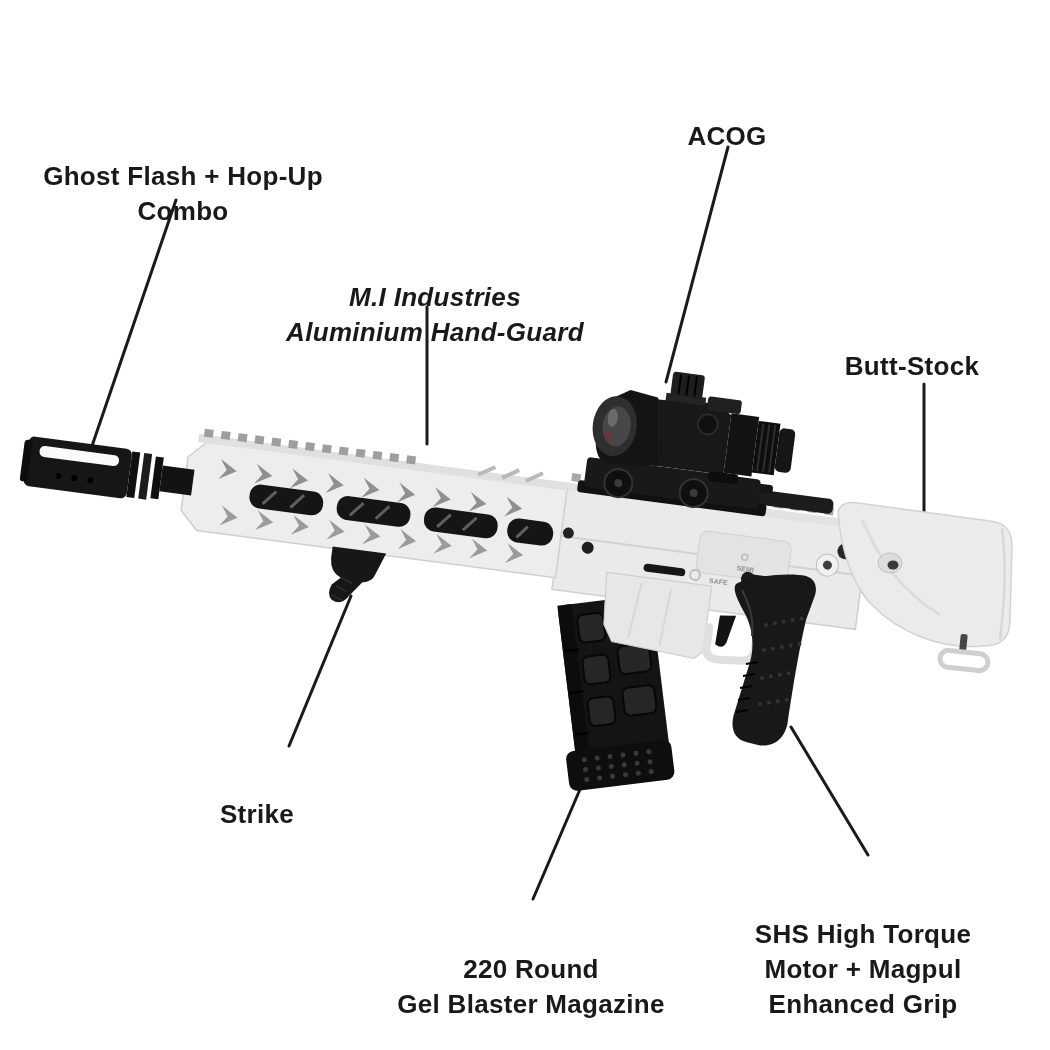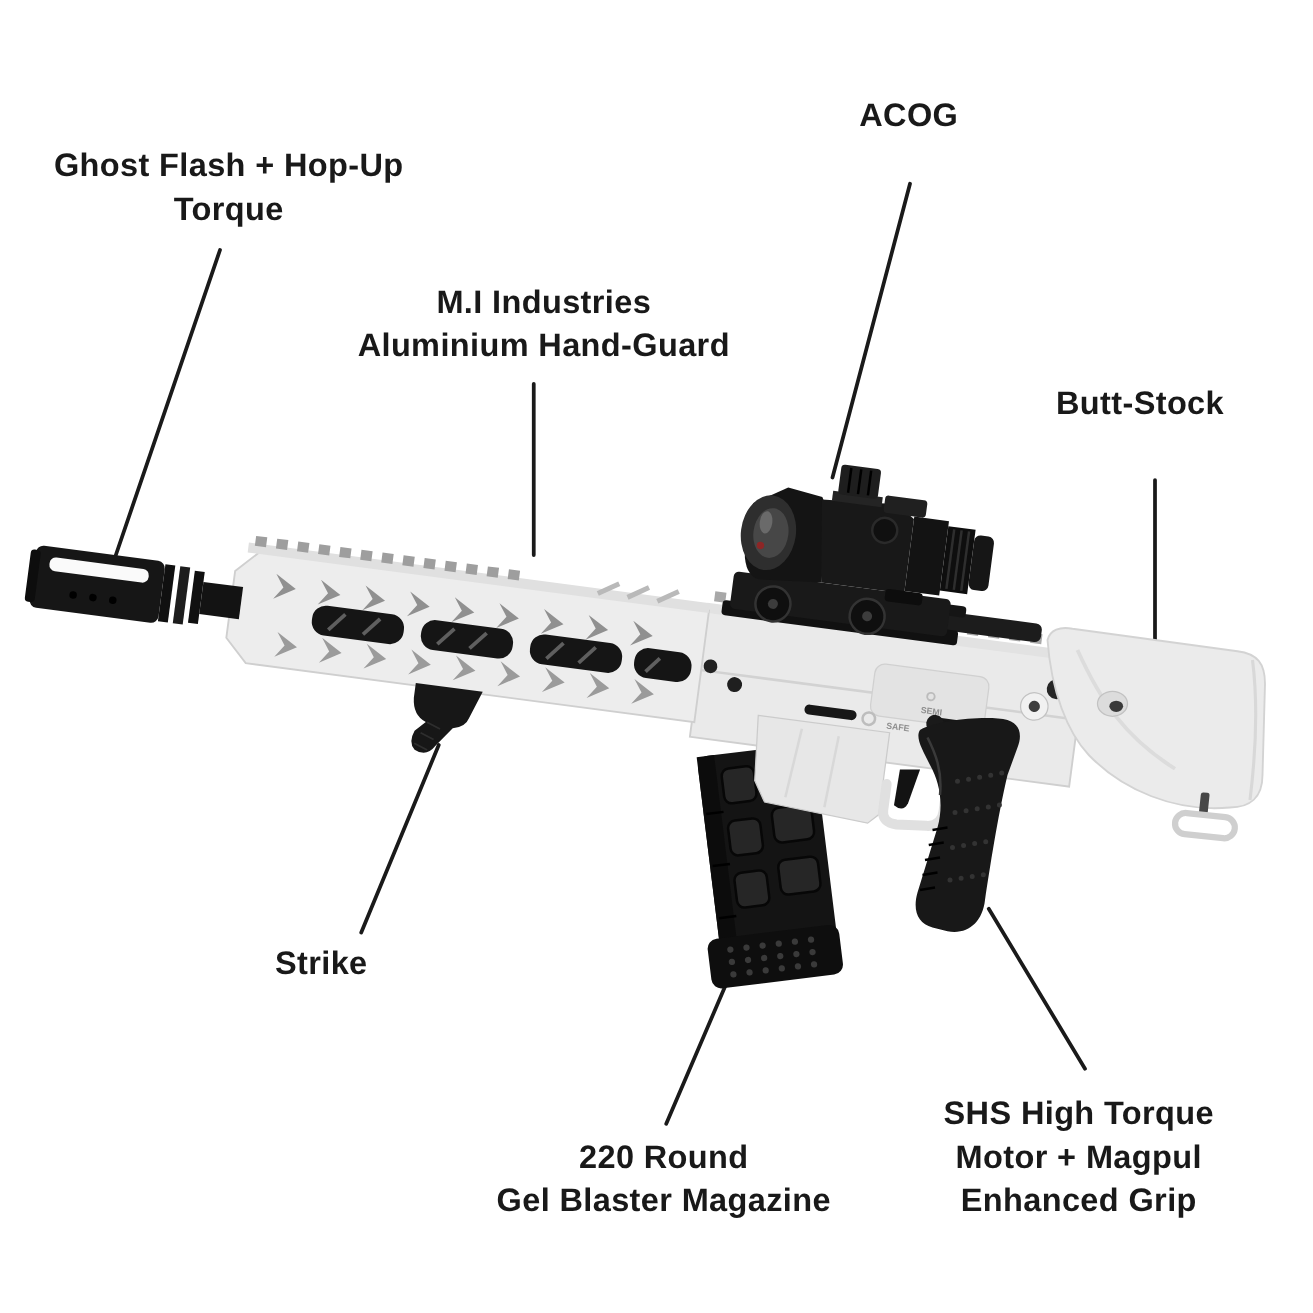--- a/index.html
+++ b/index.html
@@ -1,21 +1,21 @@
 <!DOCTYPE html>
 <html><head>
 <meta charset="utf-8">
 <style>
   html,body{margin:0;padding:0;background:#ffffff;}
   #stage{position:relative;width:1050px;height:1050px;background:#ffffff;overflow:hidden;
          font-family:"Liberation Sans","DejaVu Sans",sans-serif;}
   #rifle-svg{position:absolute;left:0;top:0;width:1050px;height:1050px;}
   .label{position:absolute;transform:translateX(-50%);text-align:center;
          font-weight:700;font-size:26px;line-height:35px;letter-spacing:.3px;
-         color:#191919;white-space:nowrap;}
+         color:#191919;white-space:nowrap;margin-top:44px;}
   .label span{display:block;}
   .leader{stroke:#1a1a1a;stroke-width:3;stroke-linecap:round;}
   .marking{font-family:"Liberation Sans","DejaVu Sans",sans-serif;font-size:7px;
            font-weight:700;fill:#8f8f8f;}
 </style>
 </head>
 <body>
 
 <div id="stage">
 
@@ -197,26 +197,26 @@
       <line x1="743" y1="676" x2="755" y2="674"></line>
       <line x1="740" y1="688" x2="752" y2="686"></line>
       <line x1="738" y1="700" x2="750" y2="698"></line>
       <line x1="736" y1="712" x2="748" y2="710"></line>
     </g>
   </g>
 </svg>
 
   <div class="label" style="left: 183px; top: 115px;">
     <span>Ghost Flash + Hop-Up</span>
-    <span>Torque</span>
+    <span>Combo</span>
   </div>
   <div class="label" style="left: 727px; top: 75px;">
     <span>ACOG</span>
   </div>
-  <div class="label" style="left: 435px; top: 224px;">
+  <div class="label" style="left: 435px; top: 236px; font-style: italic;">
     <span>M.I Industries</span>
     <span>Aluminium Hand-Guard</span>
   </div>
   <div class="label" style="left: 912px; top: 305px;">
     <span>Butt-Stock</span>
   </div>
   <div class="label" style="left: 257px; top: 753px;">
     <span>Strike</span>
   </div>
   <div class="label" style="left: 531px; top: 908px;">

